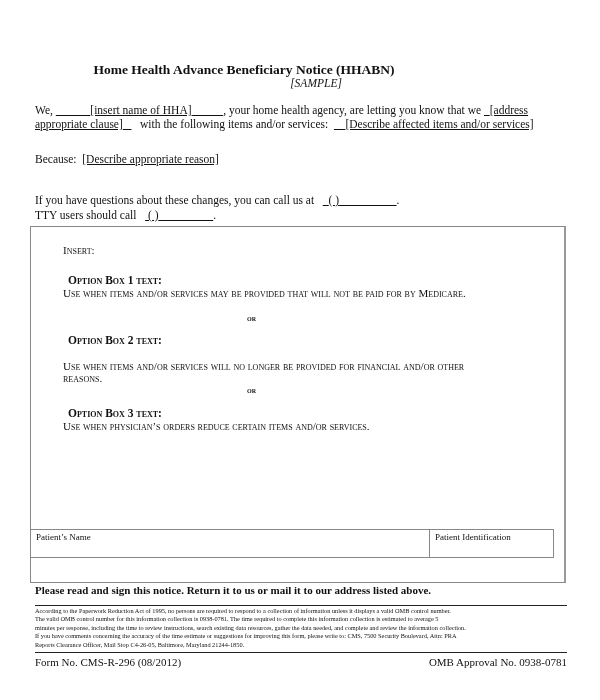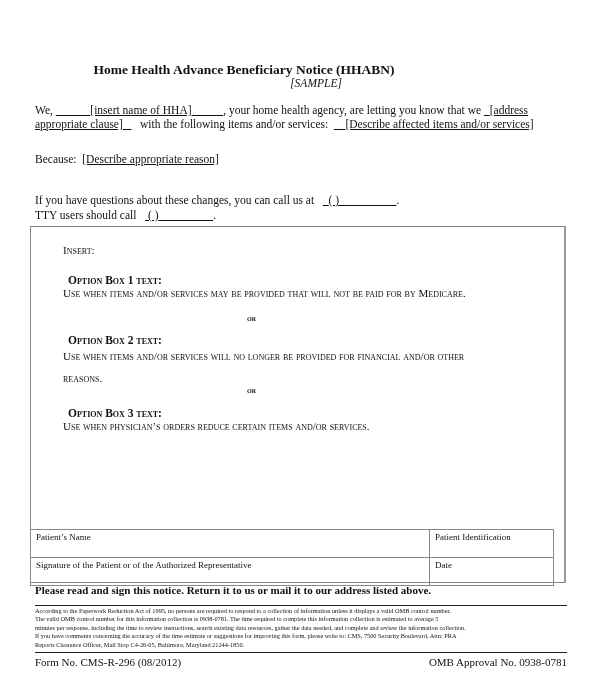--- a/index.html
+++ b/index.html
@@ -69,37 +69,33 @@
 <div class="abs box"></div>
 
 <div class="abs sc" style="left:63px; top:244px;">Insert:</div>
 
 <div class="abs opt-head" style="left:68px; top:274px;">Option Box 1  text:</div>
 <div class="abs sc" style="left:63px; top:287px; white-space:nowrap;">Use when items and/or services may be provided that will not be paid for by Medicare.</div>
 
 <div class="abs or" style="left:247px; top:313px;">or</div>
 
 <div class="abs opt-head" style="left:68px; top:334px;">Option Box 2 text:</div>
-<div class="abs sc" style="left:63px; top:350px; white-space:nowrap;">Use when items and/or services will no longer be provided for financial and/or other</div>
+<div class="abs sc" style="left:63px; top:360px; white-space:nowrap;">Use when items and/or services will no longer be provided for financial and/or other</div>
 <div class="abs sc" style="left:63px; top:360px;margin-top:12px;">reasons.</div>
 
 <div class="abs or" style="left:247px; top:385px;">or</div>
 
 <div class="abs opt-head" style="left:68px; top:407px;">Option Box 3 text:</div>
 <div class="abs sc" style="left:63px; top:420px; white-space:nowrap;font-family:Liberation Serif, serif;">Use when physician’s orders reduce certain items and/or services.</div>
 
 <table class="abs tbl">
   <tbody>
       <tr>
     <td style="width:388px;"><span>Patient’s Name</span></td>
     <td><span>Patient Identification</span></td>
-  </tr>
-  <tr>
-    <td><span>Signature of the Patient or of the Authorized Representative</span></td>
-    <td><span>Date</span></td>
   </tr>
 </tbody>
   </table>
 
 <div class="abs notice">Please read and sign this notice. Return it to us or mail it to our address listed above.</div>
 
 <div class="abs rule" style="top:605px;"></div>
 <div class="abs fine">
   <div>According to the Paperwork Reduction Act of 1995, no persons are required to respond to a collection of information unless it displays a valid OMB control number.</div>
   <div>The valid OMB control number for this information collection is 0938-0781. The time required to complete this information collection is estimated to average 5</div>

